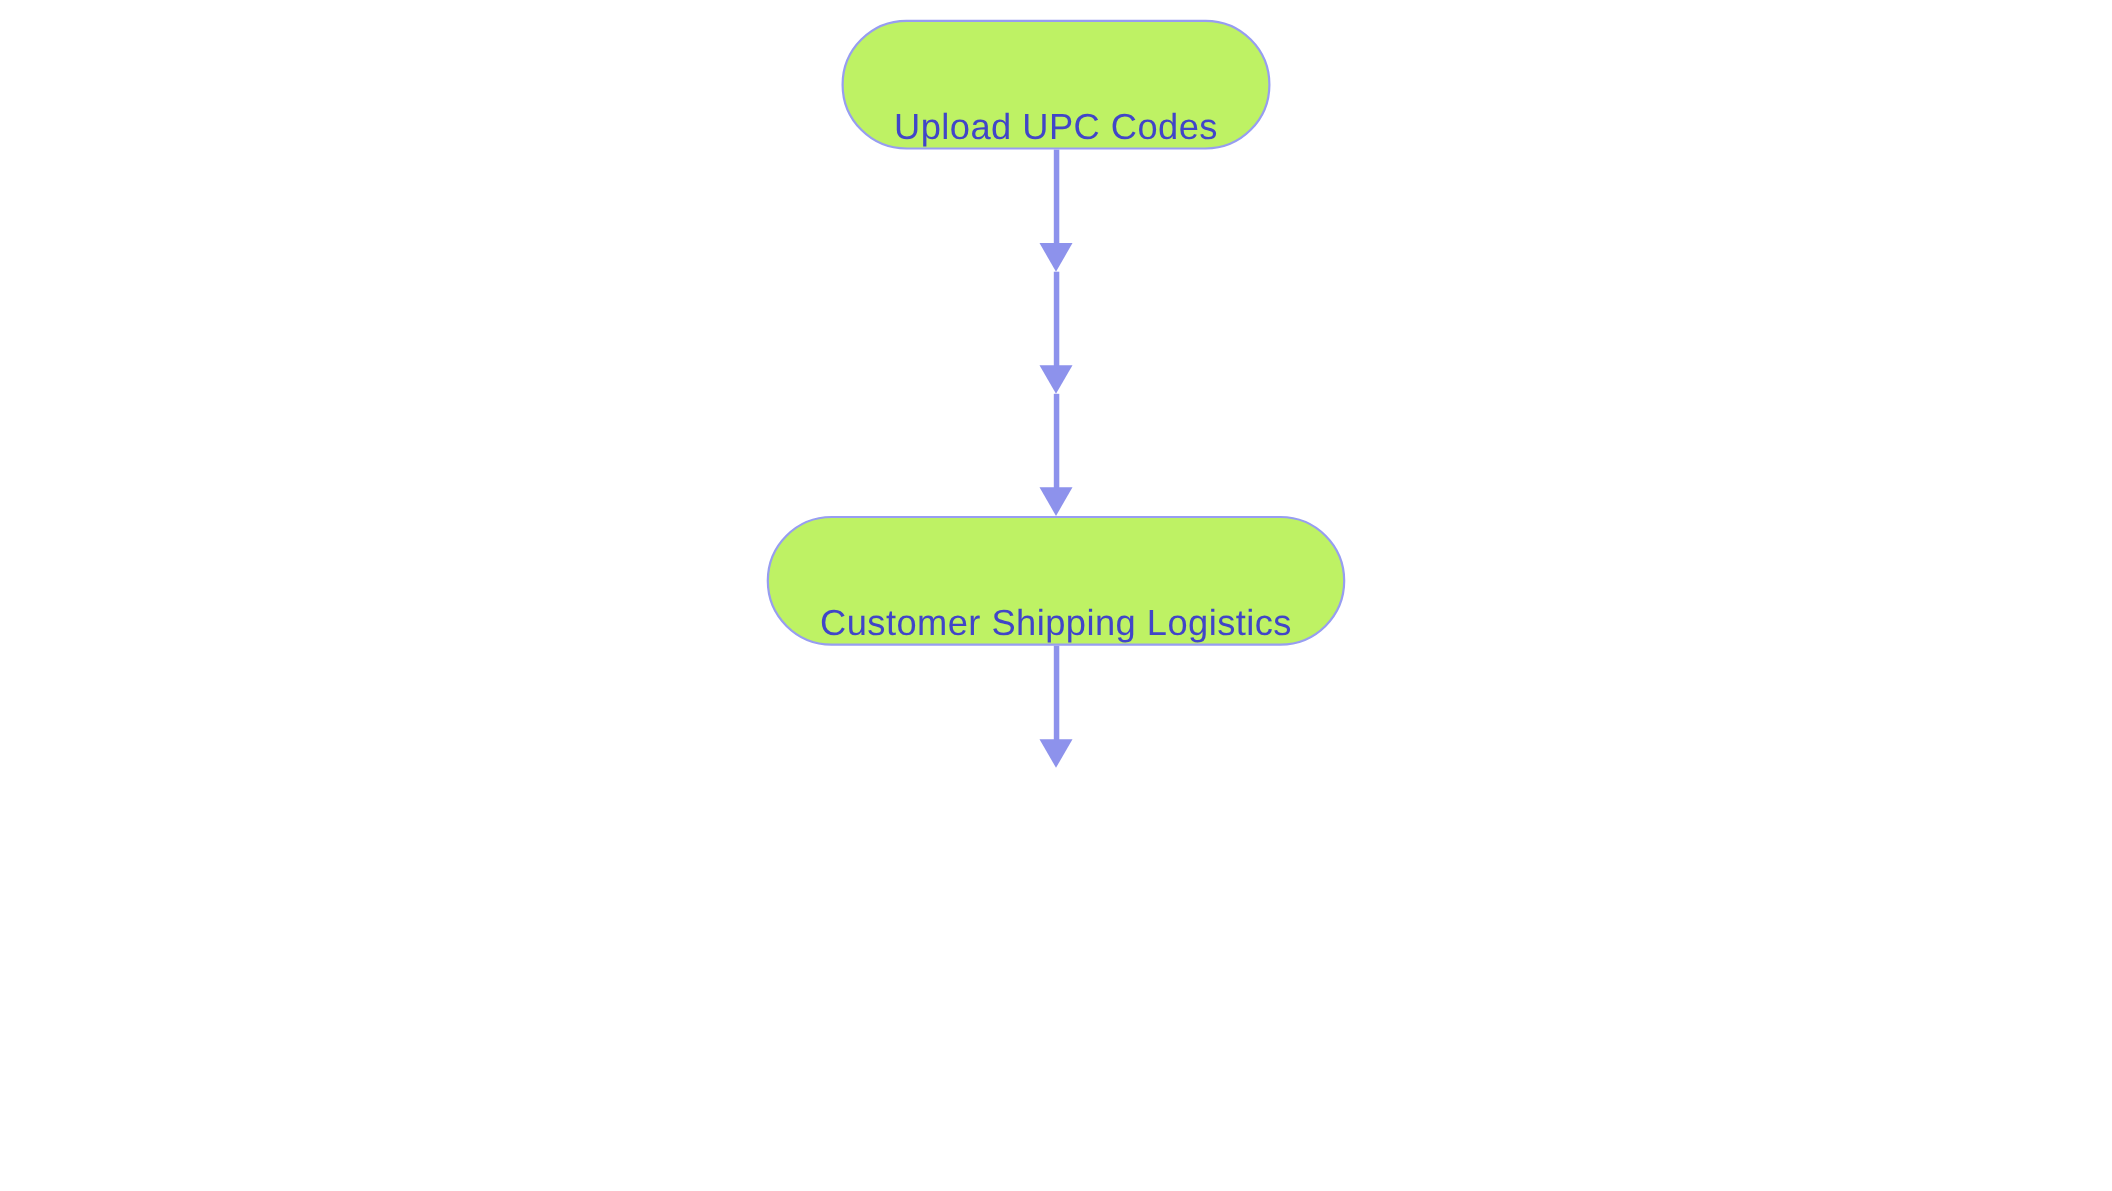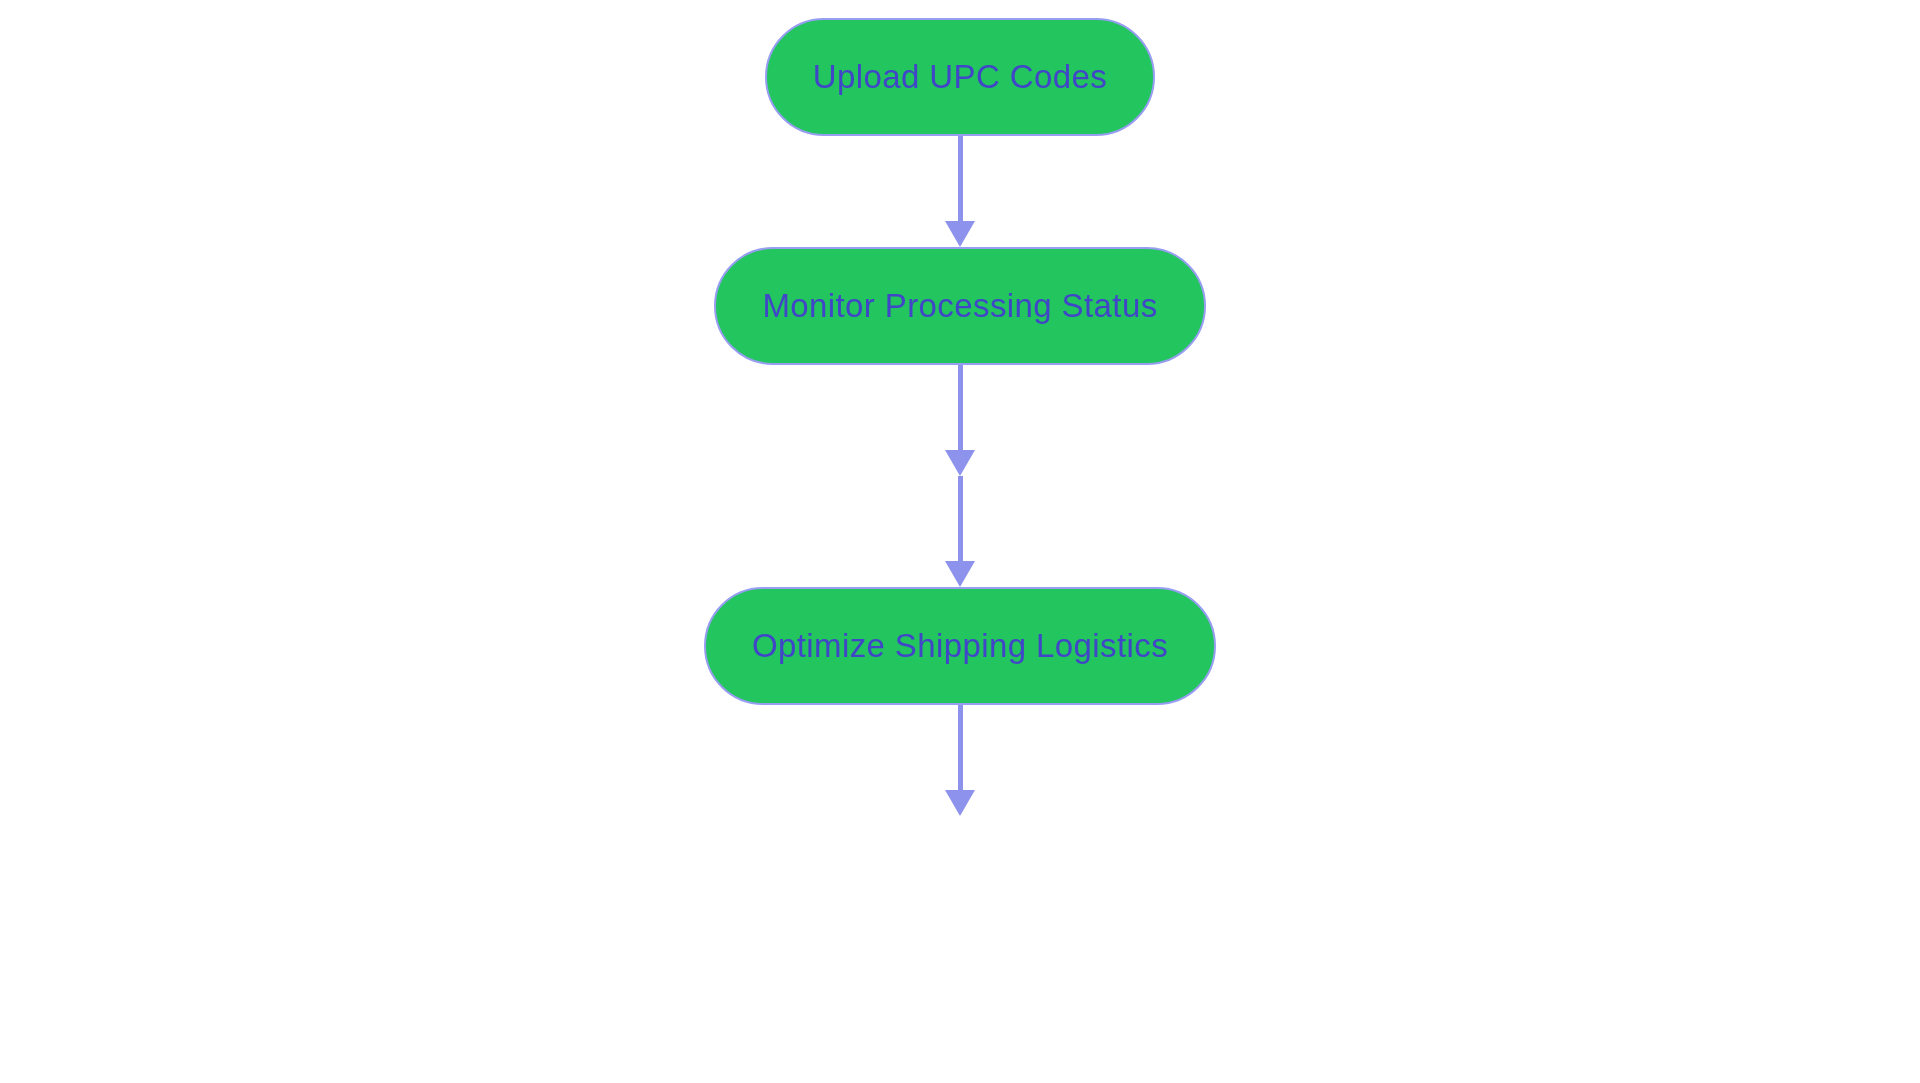--- a/index.html
+++ b/index.html
@@ -15,24 +15,24 @@
     height: 100%;
     display: flex;
     flex-direction: column;
     align-items: center;
     padding-top: 18px;
   }
   .node {
     flex: 0 0 auto;
     height: 118px;
     border-radius: 59px;
-    background: #22c55e;
+    background: #bef264;
     border: 2px solid #979df1;
     display: flex;
-    align-items: center;
+    align-items: flex-end;
     justify-content: center;
     padding: 0 46px;
   }
   .node-label {
     font-size: 33px;
     font-weight: 400;
     color: #4145c8;
     letter-spacing: 0.4px;
     white-space: nowrap;
   }
@@ -65,37 +65,34 @@
 
   <div class="node">
     <span class="node-label">Upload UPC Codes</span>
   </div>
 
   <div class="arrow">
     <div class="arrow-line"></div>
     <div class="arrow-head"></div>
   </div>
 
-  <div class="node">
-    <span class="node-label">Monitor Processing Status</span>
-  </div>
 
   <div class="arrow">
     <div class="arrow-line"></div>
     <div class="arrow-head"></div>
   </div>
 
 
   <div class="arrow">
     <div class="arrow-line"></div>
     <div class="arrow-head"></div>
   </div>
 
   <div class="node">
-    <span class="node-label">Optimize Shipping Logistics</span>
+    <span class="node-label">Customer Shipping Logistics</span>
   </div>
 
   <div class="arrow">
     <div class="arrow-line"></div>
     <div class="arrow-head"></div>
   </div>
 
 
 </div>
 

